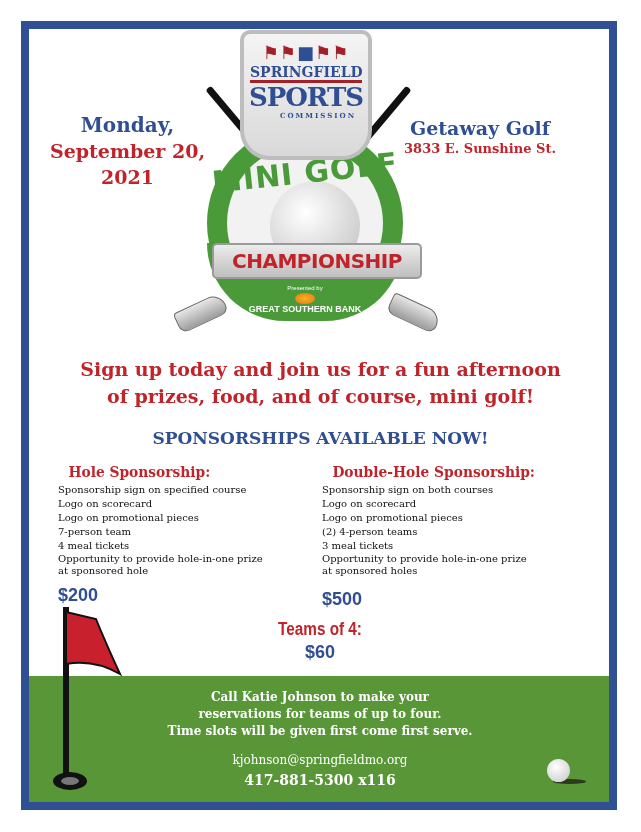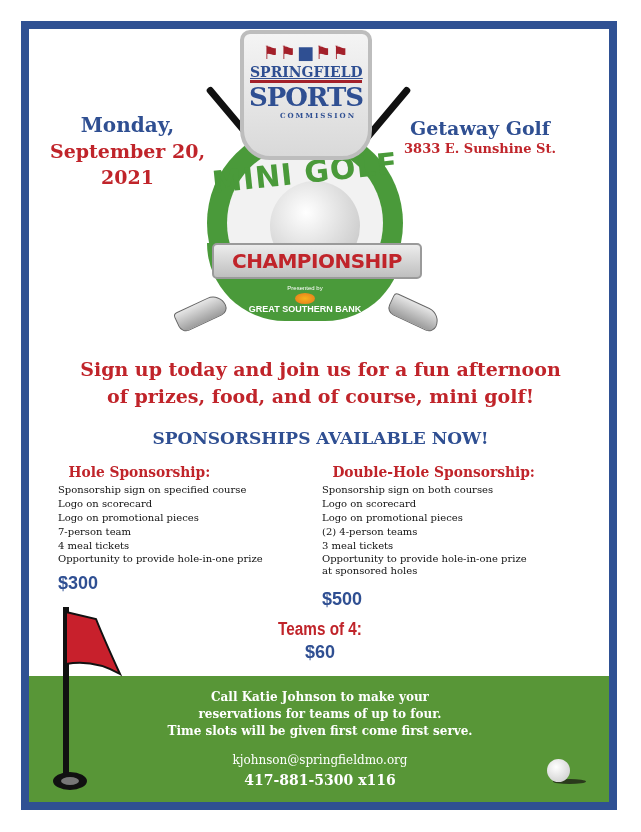--- a/index.html
+++ b/index.html
@@ -37,21 +37,21 @@
   }
   .shield {
     position: absolute; left: 100px; top: 5px; width: 132px; height: 130px;
     background: linear-gradient(#f4f4f4, #d9d9d9); border: 4px solid #bdbdbd;
     border-radius: 10px 10px 30px 30px; text-align: center; padding-top: 8px;
   }
   .flags { font-size: 18px; color: #a3202a; letter-spacing: 1px; height: 22px; line-height: 22px; }
   .flags .mo { color: #2f4f92; }
   .logo-springfield {
     font-family: "DejaVu Serif", serif; font-weight: bold; color: #2f4f92;
-    font-size: 14px; line-height: 16px; border-bottom: 3px solid #a3202a; margin: 0 6px; text-decoration: underline;
+    font-size: 14px; line-height: 16px; border-bottom: 3px solid #a3202a; margin: 0 6px;
   }
   .logo-sports {
     font-family: "DejaVu Serif", serif; font-weight: bold; color: #2f4f92;
     font-size: 26px; line-height: 28px; letter-spacing: -1px;
   }
   .logo-commission {
     font-family: "DejaVu Serif", serif; font-weight: bold; color: #2f4f92;
     font-size: 7px; letter-spacing: 2px; padding-left: 24px;
   }
   .badge-circle {
@@ -221,21 +221,22 @@
 <div class="sponsor-heading">SPONSORSHIPS AVAILABLE NOW!</div>
 
 <div class="tier" style="left:58px;">
   <div class="tier-title">Hole Sponsorship:</div>
   <div class="tier-item">Sponsorship sign on specified course</div>
   <div class="tier-item">Logo on scorecard</div>
   <div class="tier-item">Logo on promotional pieces</div>
   <div class="tier-item">7-person team</div>
   <div class="tier-item">4 meal tickets</div>
   <div class="tier-item last">Opportunity to provide hole-in-one prize</div>
-  <div class="tier-price">$300</div>
+  <div class="tier-item last">at sponsored hole</div>
+  <div class="tier-price">$200</div>
 </div>
 
 <div class="tier" style="left:322px;">
   <div class="tier-title">Double-Hole Sponsorship:</div>
   <div class="tier-item">Sponsorship sign on both courses</div>
   <div class="tier-item">Logo on scorecard</div>
   <div class="tier-item">Logo on promotional pieces</div>
   <div class="tier-item">(2) 4-person teams</div>
   <div class="tier-item">3 meal tickets</div>
   <div class="tier-item last">Opportunity to provide hole-in-one prize</div>

